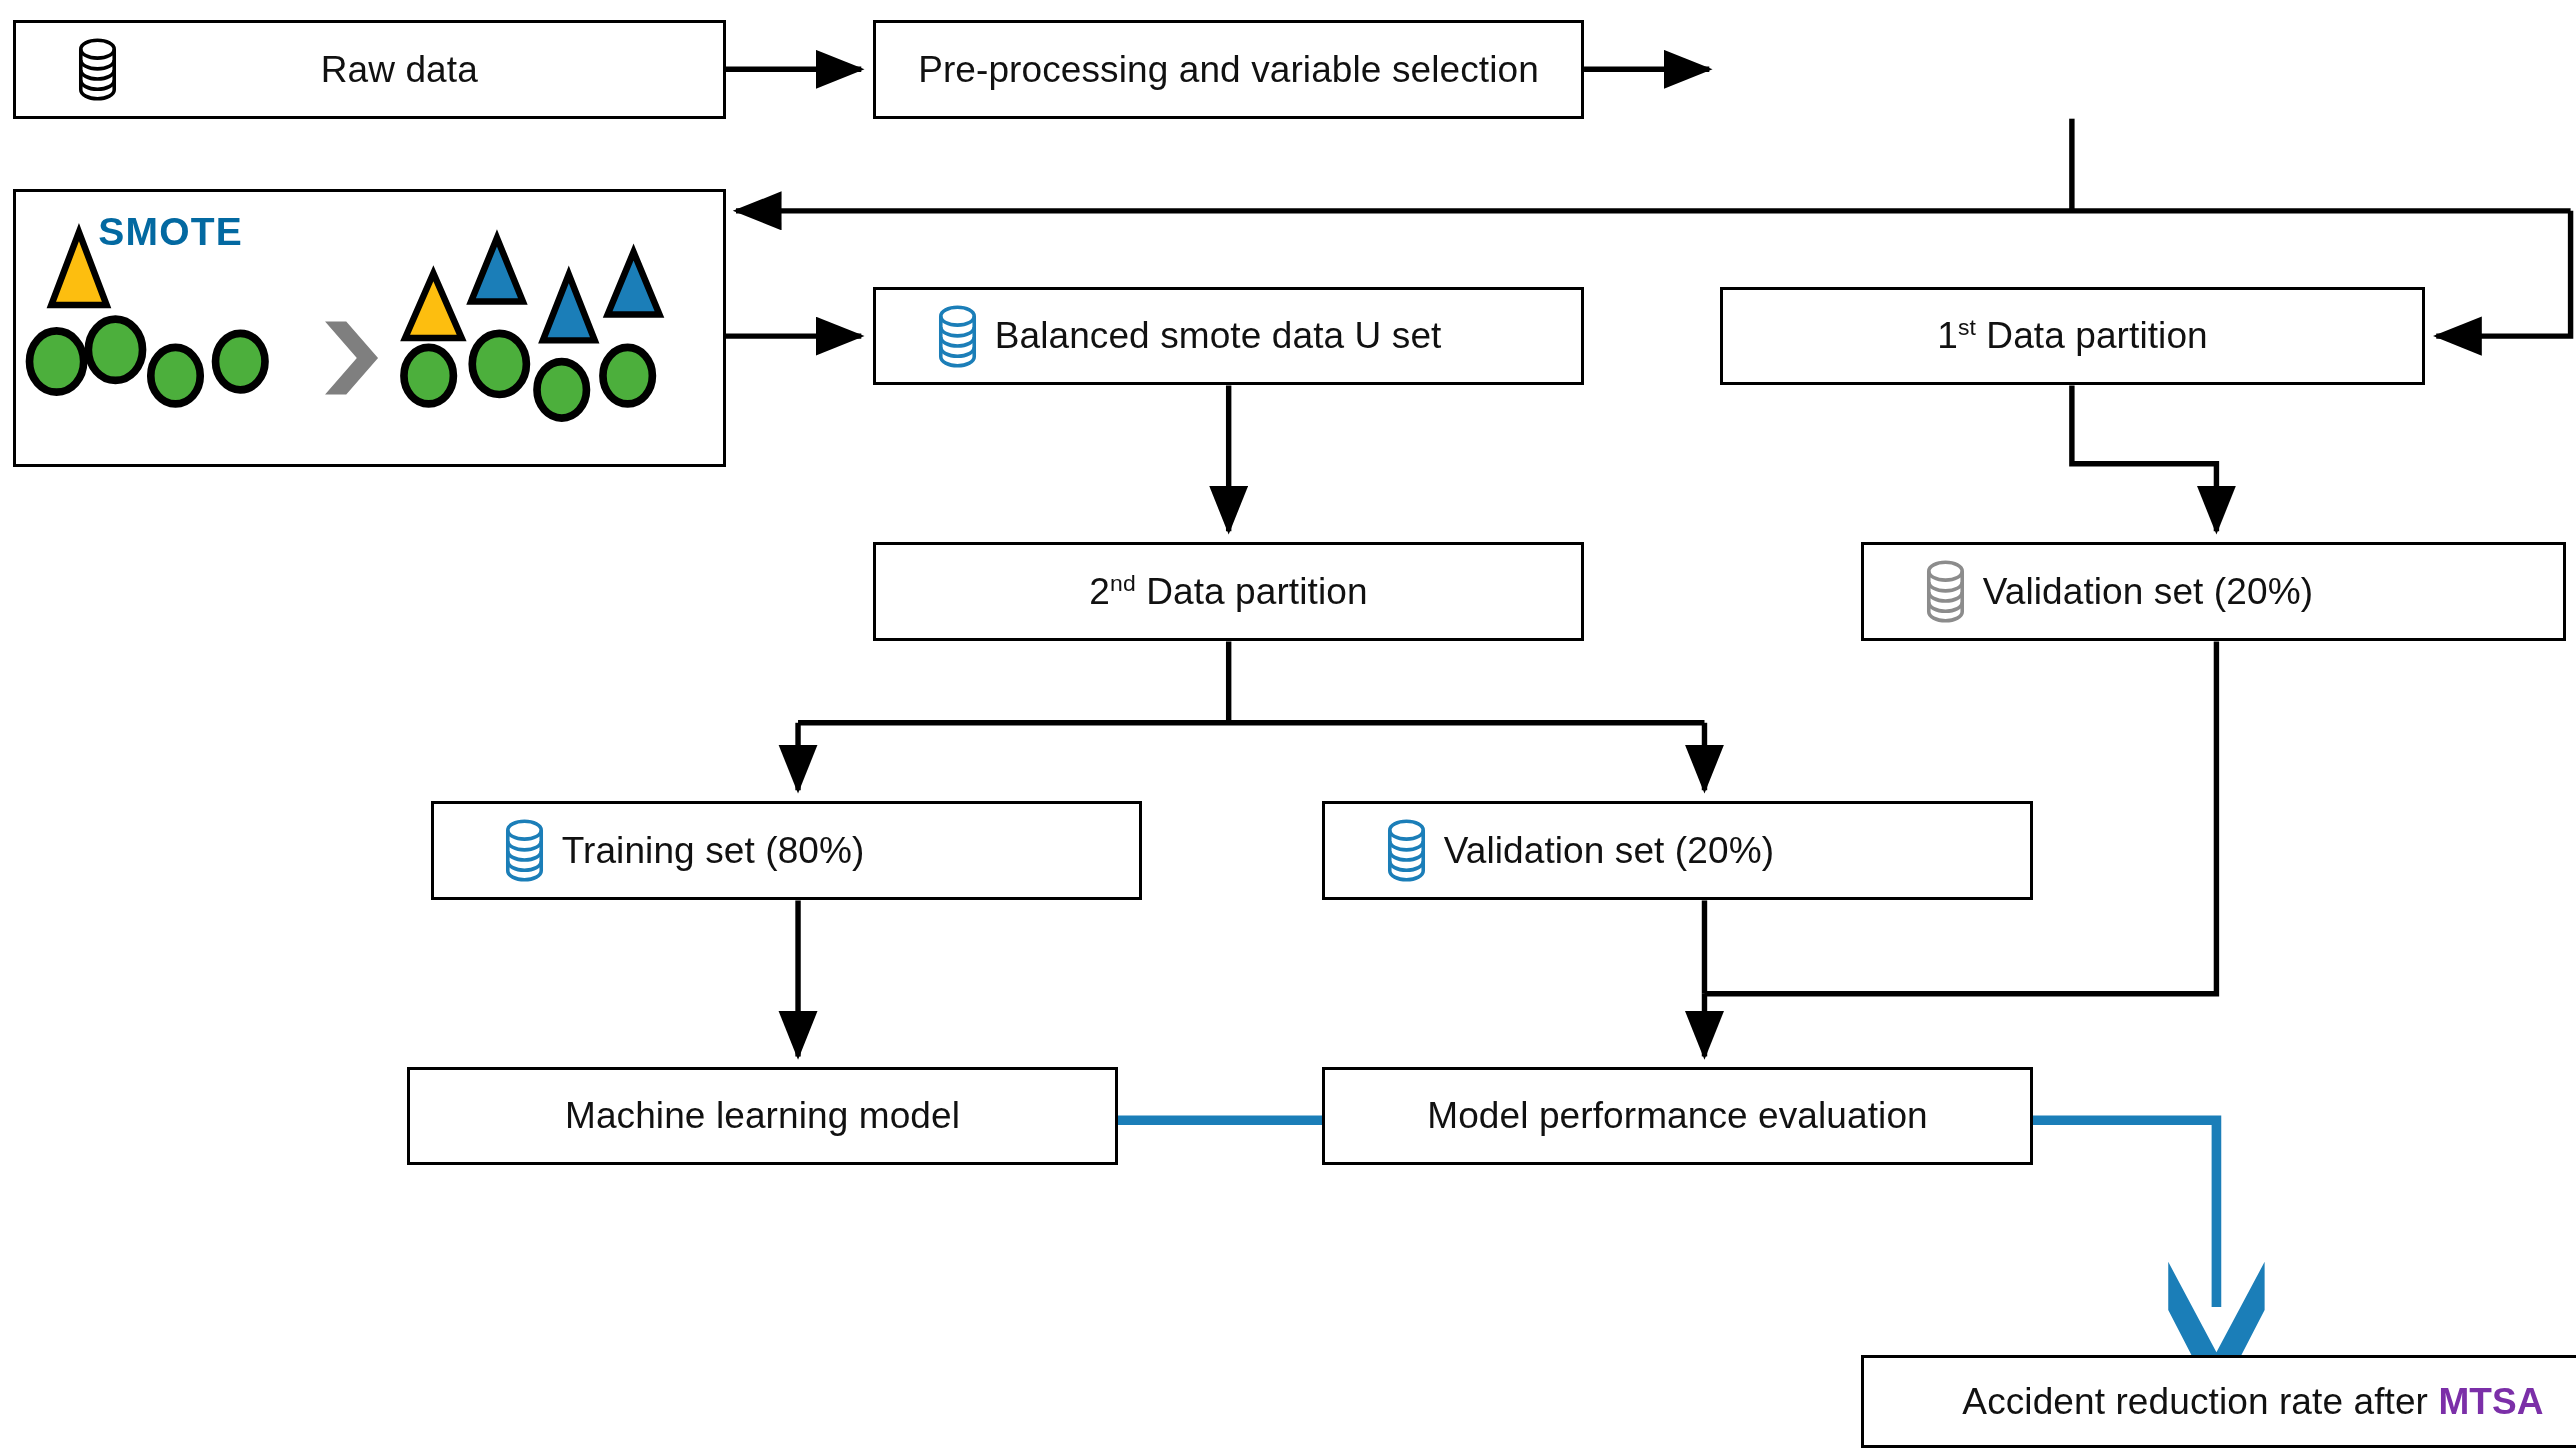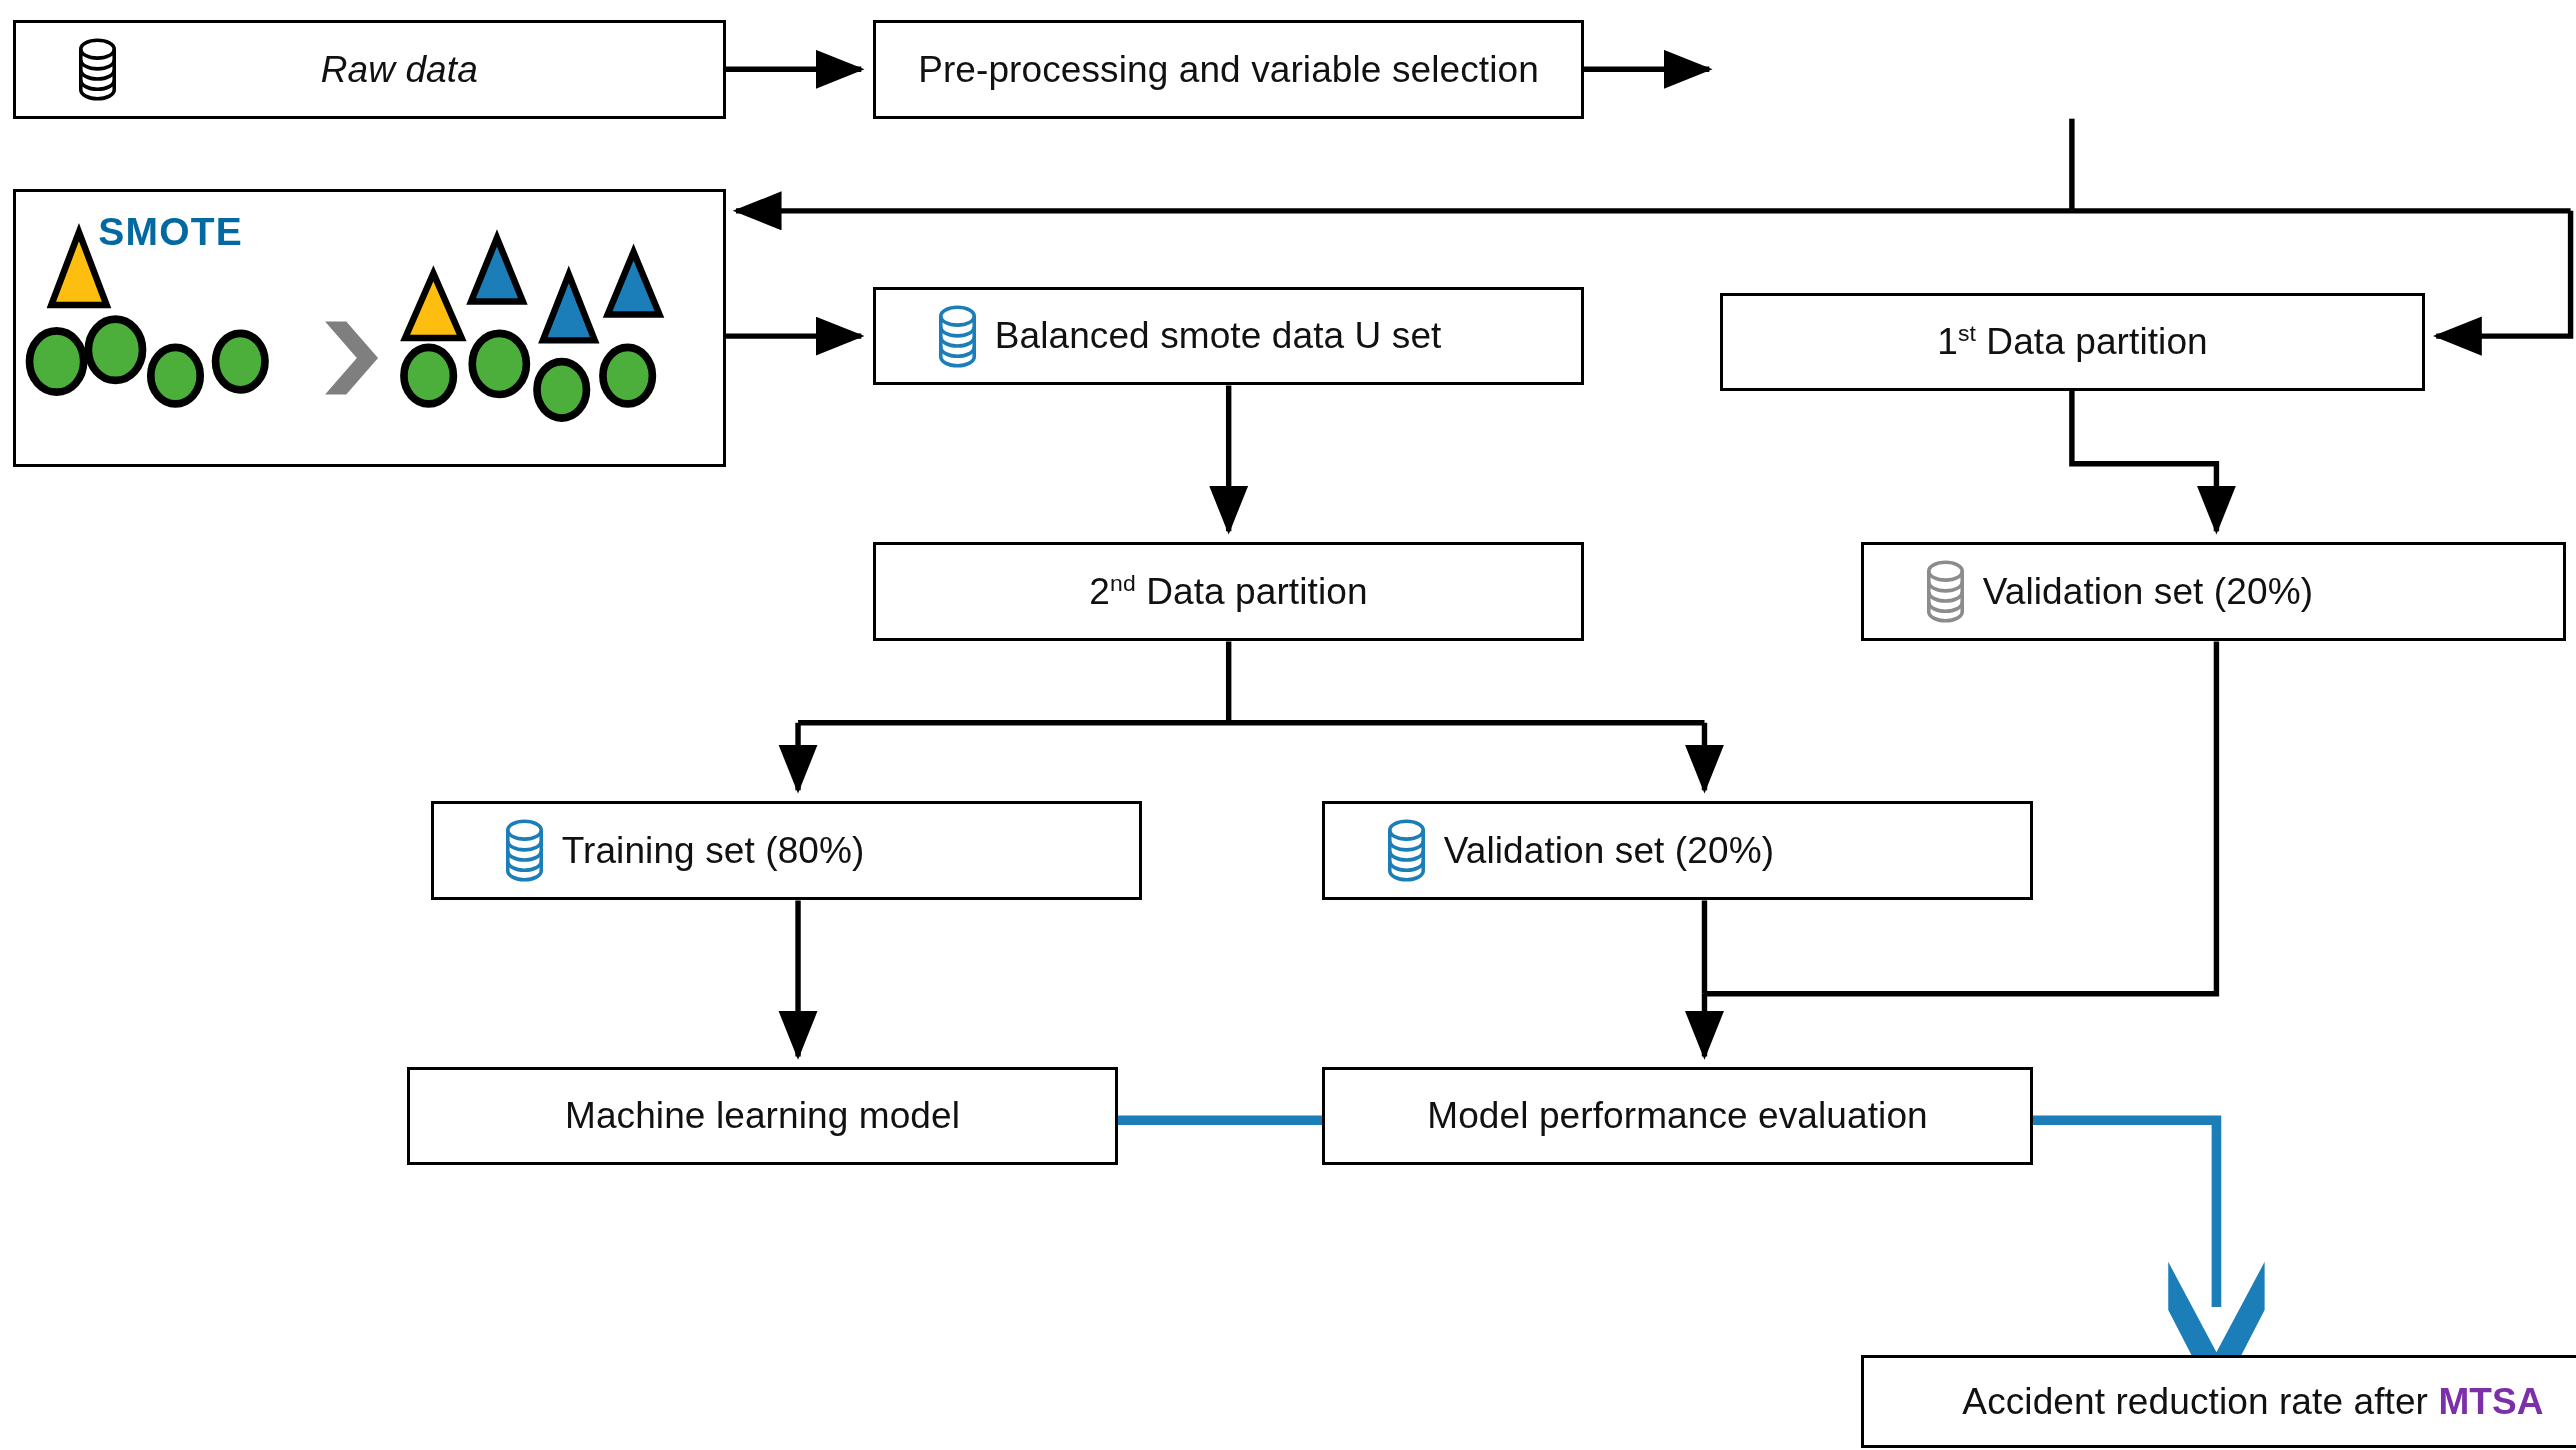--- a/index.html
+++ b/index.html
@@ -73,21 +73,21 @@
   <div class="box with-icon" style="left:13.3px;top:20px;width:713px;height:99px;">
     <svg class="cyl" width="43" height="63" viewBox="0 0 36 52">
       <g fill="none" stroke="#000000" stroke-width="3">
         <ellipse cx="18" cy="9" rx="14" ry="7.5"></ellipse>
         <path d="M4,9 V43 A14,7.5 0 0 0 32,43 V9"></path>
         <path d="M4,18 A14,7.5 0 0 0 32,18"></path>
         <path d="M4,26.5 A14,7.5 0 0 0 32,26.5"></path>
         <path d="M4,35 A14,7.5 0 0 0 32,35"></path>
       </g>
     </svg>
-    <span class="txt" style="margin-left:0;flex:1;text-align:center;padding-right:44px;font-style:italic;">Raw data</span>
+    <span class="txt" style="margin-left:0;flex:1;text-align:center;padding-right:44px;">Raw data</span>
   </div>
 
   <div class="box" style="left:873px;top:20px;width:711px;height:99px;">
     <span class="txt">Pre-processing and variable selection</span>
   </div>
 
 
   <div class="smote-box" style="left:13.3px;top:189px;width:713px;height:278px;">
     <svg width="100%" height="100%" viewBox="0 0 1183 462">
 
@@ -120,21 +120,21 @@
         <ellipse cx="18" cy="9" rx="14" ry="7.5"></ellipse>
         <path d="M4,9 V43 A14,7.5 0 0 0 32,43 V9"></path>
         <path d="M4,18 A14,7.5 0 0 0 32,18"></path>
         <path d="M4,26.5 A14,7.5 0 0 0 32,26.5"></path>
         <path d="M4,35 A14,7.5 0 0 0 32,35"></path>
       </g>
     </svg>
     <span class="txt">Balanced smote data U set</span>
   </div>
 
-  <div class="box" style="left:1720px;top:287px;width:705px;height:98px;margin-top:6px;">
+  <div class="box" style="left:1720px;top:287px;width:705px;height:98px;">
     <span class="txt"><span>1</span><sup>st</sup><span> Data partition</span></span>
   </div>
 
   <div class="box" style="left:873px;top:542px;width:711px;height:99px;">
     <span class="txt"><span>2</span><sup>nd</sup><span> Data partition</span></span>
   </div>
 
   <div class="box with-icon" style="left:1861px;top:542px;width:705px;height:99px;">
     <svg class="cyl" width="43" height="63" viewBox="0 0 36 52">
       <g fill="none" stroke="#8C8C8C" stroke-width="3">

